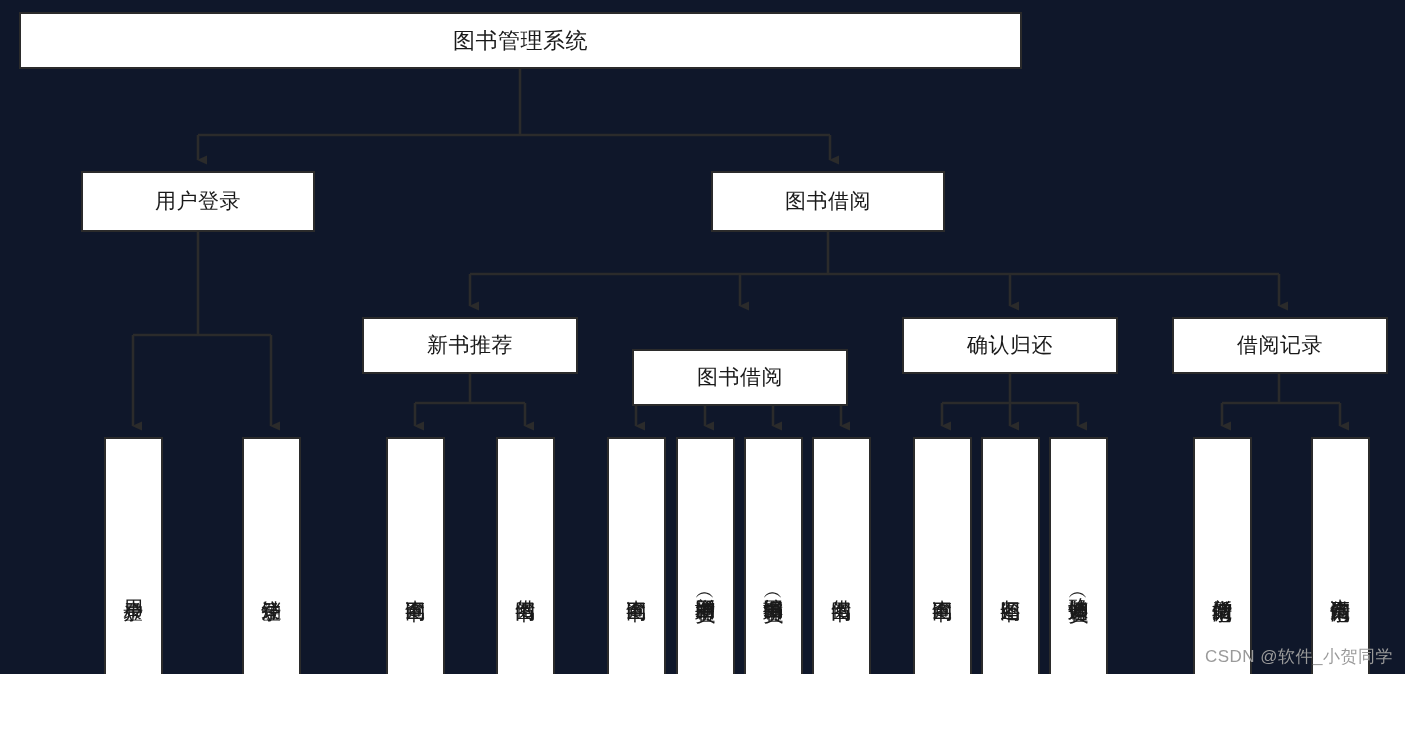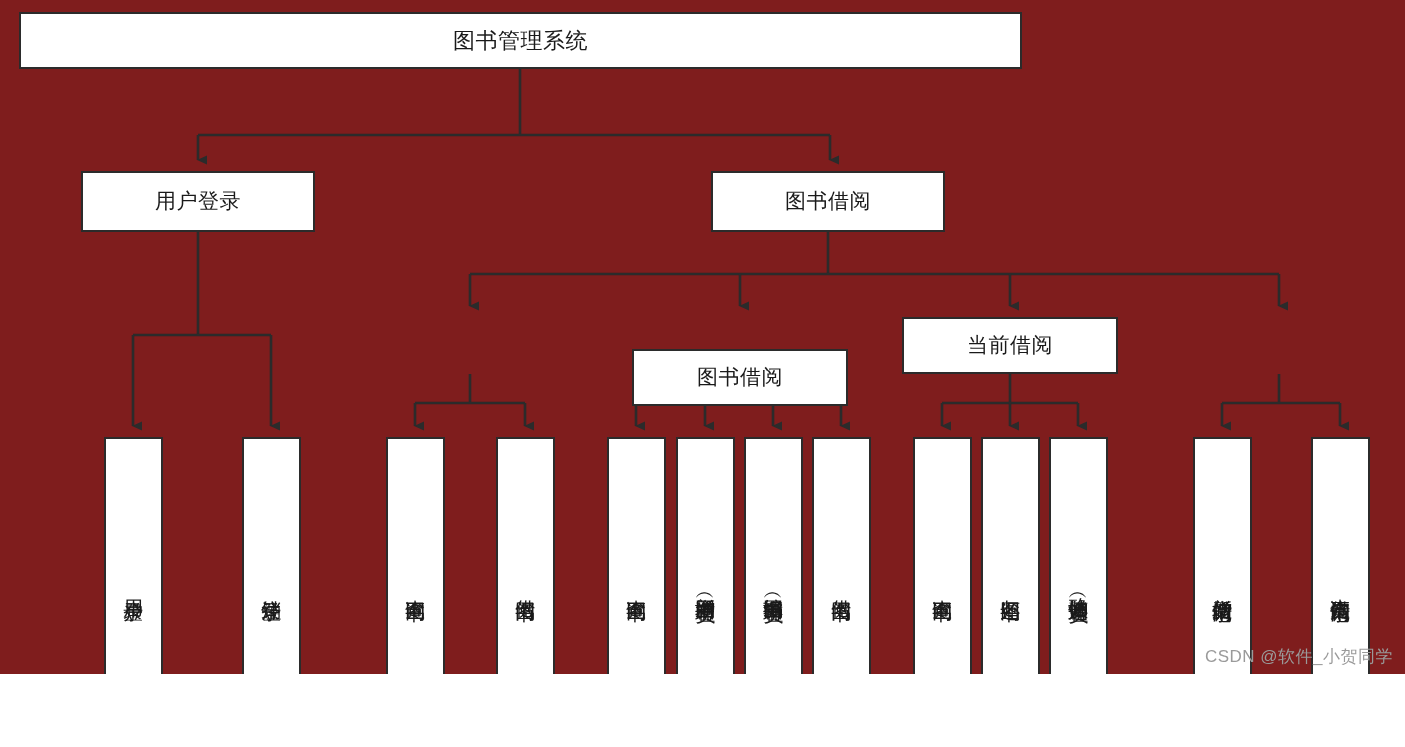--- a/index.html
+++ b/index.html
@@ -7,21 +7,21 @@
     padding: 0;
     background: #ffffff;
   }
   body {
     font-family: "Liberation Sans", "DejaVu Sans", sans-serif;
   }
   #canvas {
     position: relative;
     width: 1405px;
     height: 674px;
-    background: #7f1d1d;
+    background: #0f172a;
     overflow: hidden;
   }
   #edges {
     position: absolute;
     left: 0;
     top: 0;
     width: 1405px;
     height: 747px;
     pointer-events: none;
   }
@@ -136,29 +136,35 @@
   </div>
 
   <div class="node h-node" style="left:81px; top:171px; width:234px; height:61px;">
     <span class="node-label">用户登录</span>
   </div>
 
   <div class="node h-node" style="left:711px; top:171px; width:234px; height:61px;">
     <span class="node-label">图书借阅</span>
   </div>
 
+  <div class="node h-node" style="left:362px; top:317px; width:216px; height:57px;">
+    <span class="node-label">新书推荐</span>
+  </div>
 
   <div class="node h-node" style="left:632px; top:317px; width:216px; height:57px;margin-top:32px;">
     <span class="node-label">图书借阅</span>
   </div>
 
   <div class="node h-node" style="left:902px; top:317px; width:216px; height:57px;">
-    <span class="node-label">当前借阅</span>
-  </div>
-
+    <span class="node-label">确认归还</span>
+  </div>
+
+  <div class="node h-node" style="left:1172px; top:317px; width:216px; height:57px;">
+    <span class="node-label">借阅记录</span>
+  </div>
 
   <div class="node v-node" style="left:104px; top:437px; width:59px; height:298px;">
     <span class="node-label">用户登录</span>
   </div>
 
   <div class="node v-node" style="left:242px; top:437px; width:59px; height:298px;">
     <span class="node-label">注销登录</span>
   </div>
 
   <div class="node v-node" style="left:386px; top:437px; width:59px; height:298px;">

